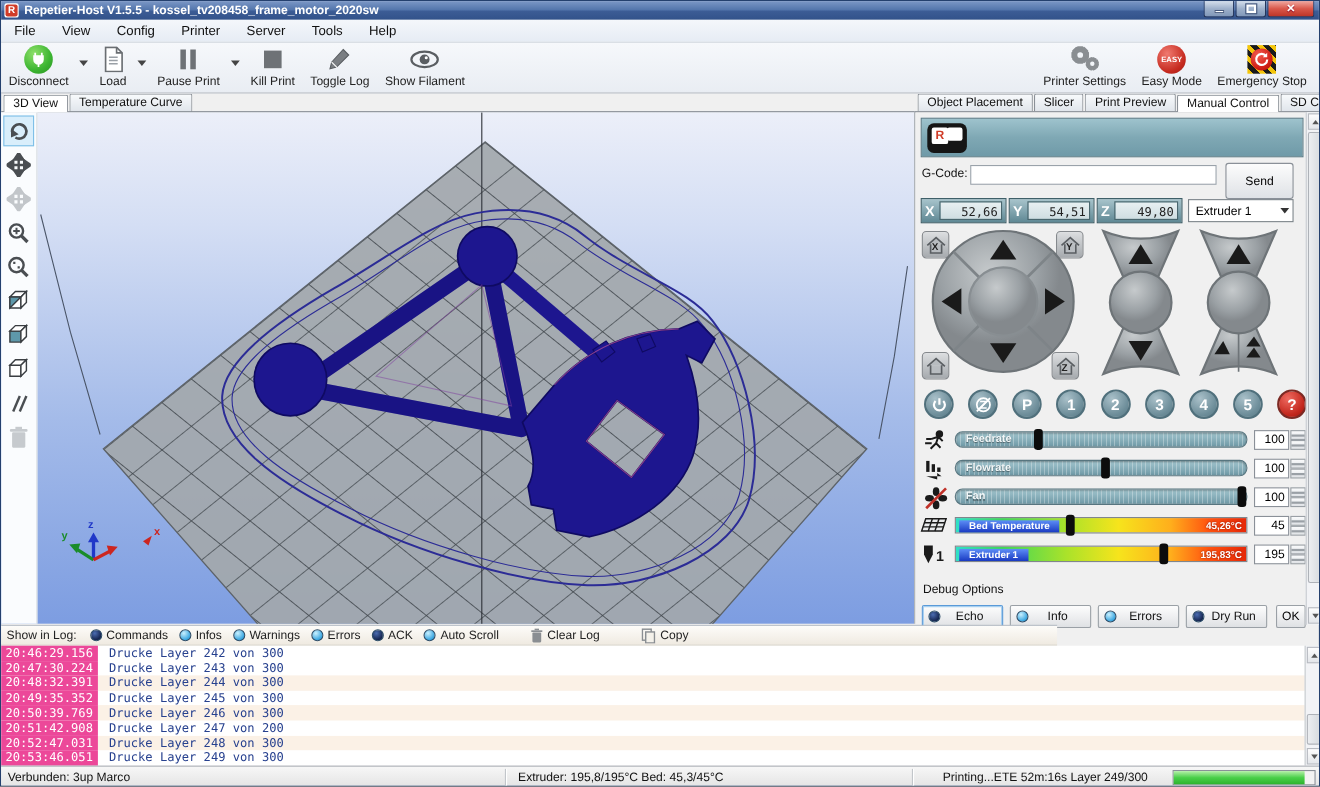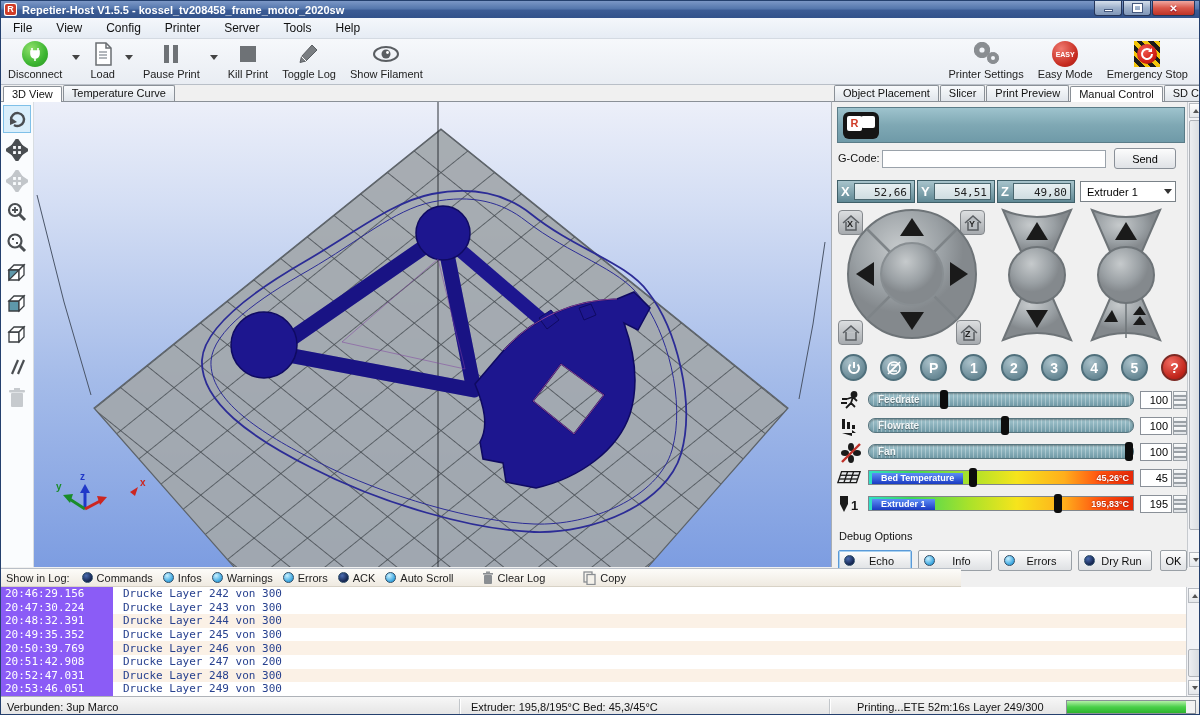--- a/index.html
+++ b/index.html
@@ -74,21 +74,21 @@
     background:linear-gradient(180deg,#9ec3cd,#7fa8b4 50%,#6f9aa8);border:1px solid #5a7c88;
     display:flex;align-items:center;}
   #mlogo{width:36px;height:27px;background:#151515;border-radius:6px;margin:0 8px 0 5px;position:relative;}
   #mlogo .bub{position:absolute;right:4px;top:4px;width:14px;height:12px;background:#fff;border-radius:2px;}
   #mlogo .rr{position:absolute;left:4px;top:4px;width:15px;height:15px;background:#fff;border-radius:2px;
      display:flex;align-items:center;justify-content:center;font-size:11px;font-weight:bold;color:#d03c28;}
   #mheader .htext{font-family:"DejaVu Sans Mono",monospace;font-weight:bold;font-size:15px;color:#132433;letter-spacing:1px;}
 
   .flabel{font-size:11px;color:#111;}
   #gcodeinput{position:absolute;left:50px;top:48px;width:224px;height:18px;background:#fff;border:1px solid #9aa2aa;}
-  #sendbtn{position:absolute;left:282px;top:46px;width:62px;height:21px;
+  #sendbtn{position:absolute;left:282px;top:46px;width:62px;height:33px;
     background:linear-gradient(180deg,#fcfcfc,#dfe2e6);border:1px solid #8a9098;border-radius:3px;
     font-size:11px;display:flex;align-items:center;justify-content:center;}
 
   .coordcell{position:absolute;top:78px;height:23px;border:1px solid #3f5f68;
     background:linear-gradient(180deg,#a8c4cc,#5f8894);display:flex;align-items:center;padding:0 3px;}
   .coordcell .cl{color:#fff;font-weight:bold;font-size:13px;margin-right:4px;}
   .coordcell .cv{flex:1;height:17px;background:linear-gradient(180deg,#e8f0f2,#cfdde1);border:1px solid #49666e;
     font-family:"DejaVu Sans Mono",monospace;font-size:11px;color:#222;text-align:right;padding:2px 3px 0 0;}
   #extrudersel{position:absolute;left:248px;top:79px;width:96px;height:21px;background:#fff;border:1px solid #7a8288;
     font-size:11px;display:flex;align-items:center;padding-left:6px;}
@@ -147,21 +147,21 @@
   
   #logbar{position:absolute;left:0;top:567px;width:960px;height:19px;
     background:linear-gradient(180deg,#fdfcf9,#efeae1);border-top:1px solid #b9bfc7;border-bottom:1px solid #d8d2c6;
     display:flex;align-items:center;font-size:11px;color:#222;}
   .logtoggle{display:flex;align-items:center;margin-right:10px;}
   .logtoggle .led{margin:0 4px 0 0;}
   #logrows{position:absolute;left:0;top:586px;width:1186px;height:109px;background:#fff;
     font-family:"DejaVu Sans Mono",monospace;font-size:11px;}
   .logrow{display:flex;height:13.6px;align-items:center;}
   .logrow.alt{background:#fbf1e6;}
-  .ltime{width:112px;background:#8b5cf6;color:#fff;padding-left:4px;height:100%;display:flex;align-items:center;}
+  .ltime{width:88px;background:#ec4899;color:#fff;padding-left:4px;height:100%;display:flex;align-items:center;}
   .ltext{color:#27418f;padding-left:10px;}
 
   
   #statusbar{position:absolute;left:0;top:695px;width:1200px;height:20px;
     background:linear-gradient(180deg,#f7f7f7,#e3e3e3);border-top:1px solid #aeb2b8;
     font-size:11px;color:#111;display:flex;align-items:center;}
   .sbdiv{position:absolute;top:2px;height:16px;width:1px;background:#c2c6ca;box-shadow:1px 0 0 #fff;}
   #progressbar{position:absolute;left:1065px;top:3px;width:130px;height:14px;border:1px solid #8a9098;background:#f2f2f2;}
   #progressfill{height:100%;background:linear-gradient(180deg,#b4f0a8,#49cf49 50%,#2db32d);}
 </style>

